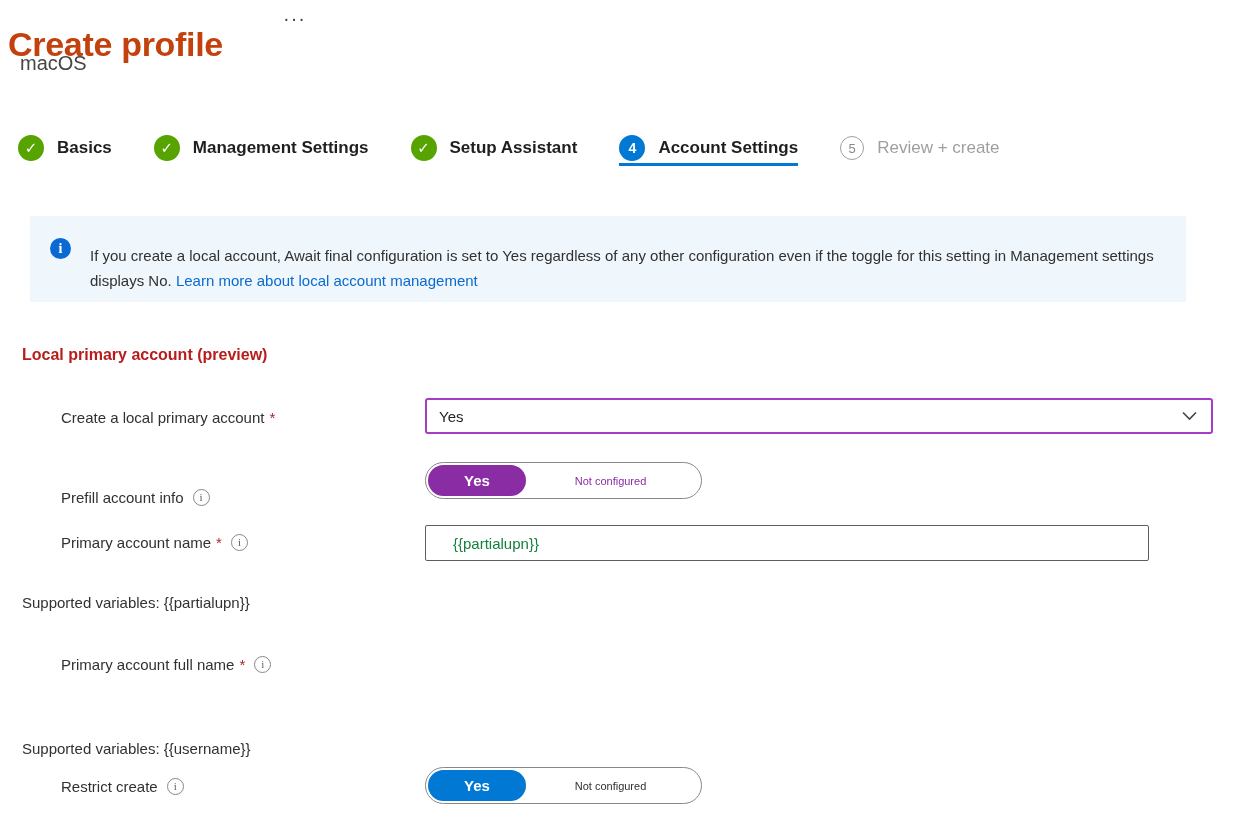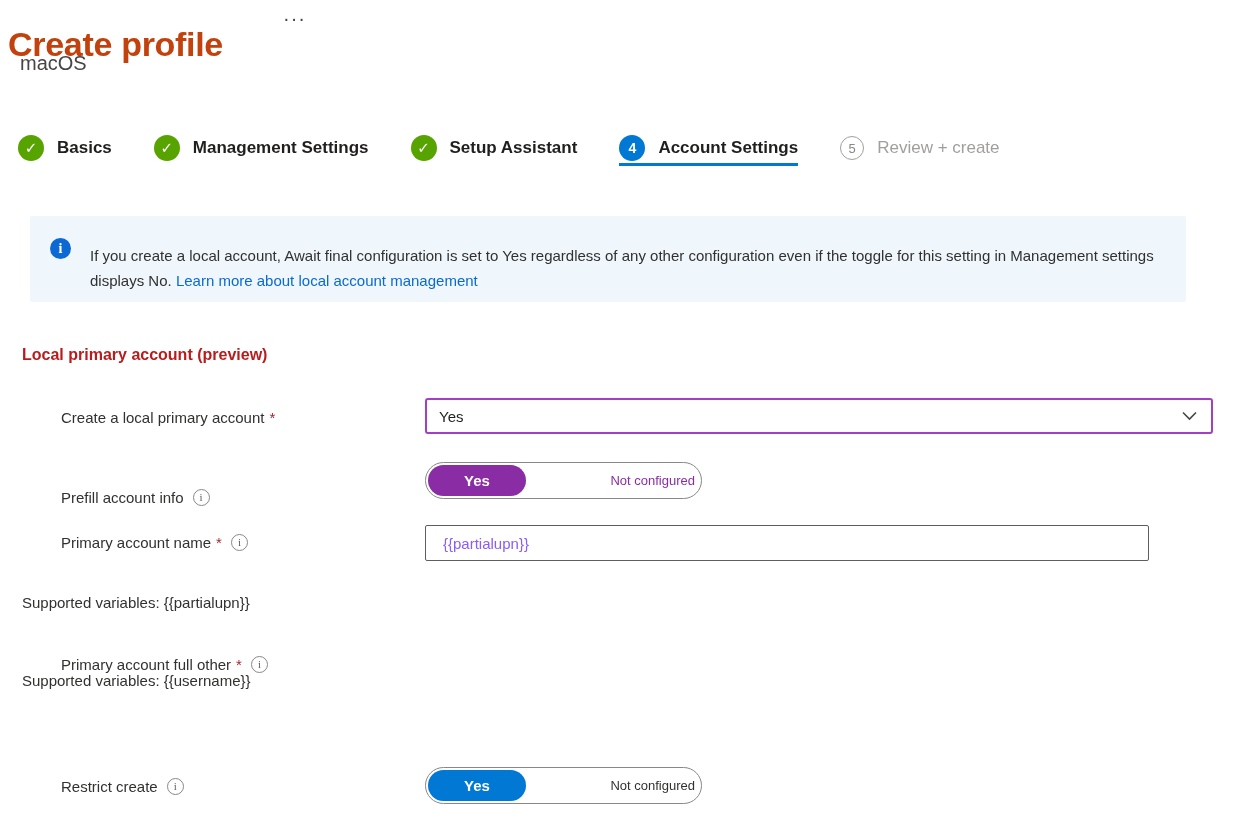--- a/index.html
+++ b/index.html
@@ -112,39 +112,39 @@
   .dropdown {
     position: absolute; left: 425px; width: 788px; height: 36px;
     border: 2px solid #a33fc4; border-radius: 3px; background: #fff;
     display: flex; align-items: center; justify-content: space-between;
     padding: 0 14px 0 12px; font-size: 15px; color: #201f1e;
     cursor: pointer;
   }
   .text-input {
     position: absolute; left: 425px; width: 724px; height: 36px;
     border: 1px solid #605e5c; border-radius: 2px; background: #fff;
-    padding: 0 17px; font-size: 15px; color: #8b5cf6;
+    padding: 0 27px; font-size: 15px; color: #15803d;
     font-family: "Liberation Sans", "DejaVu Sans", sans-serif;
     outline: none;
   }
   .toggle {
     position: absolute; left: 425px; width: 277px; height: 37px;
     border: 1px solid #8a8886; border-radius: 19px; background: #fff;
     display: flex; align-items: center; cursor: pointer;
   }
   .toggle-on {
     width: 98px; height: 31px; margin-left: 2px;
     border-radius: 16px;
     display: flex; align-items: center; justify-content: center;
     color: #fff; font-size: 15px; font-weight: 700;
   }
   .toggle.purple .toggle-on { background: #8a2da5; }
   .toggle.blue   .toggle-on { background: #0078d4; }
   .toggle-off {
-    flex: 1; text-align: right; font-size: 13px; padding-right: 6px;
+    flex: 1; text-align: center; font-size: 11px; padding-right: 6px;
   }
   .toggle.purple .toggle-off { color: #8a2da5; }
   .toggle.blue   .toggle-off { color: #323130; }
 </style>
 </head>
 <body>
 
 <div class="canvas">
 
   <h1 class="page-title">Create profile</h1>
@@ -203,25 +203,25 @@
 
   <div class="form-label" style="top:532px">
     <span>Primary account name</span>
     <span class="required">*</span>
     <span class="info-icon">i</span>
   </div>
   <input class="text-input" style="top: 525px;" value="{{partialupn}}">
   <div class="hint-text" style="top:594px">Supported variables: {{partialupn}}</div>
 
   <div class="form-label" style="top:654px">
-    <span>Primary account full other</span>
+    <span>Primary account full name</span>
     <span class="required">*</span>
     <span class="info-icon">i</span>
   </div>
-  <div class="hint-text" style="top:672px">Supported variables: {{username}}</div>
+  <div class="hint-text" style="top:740px">Supported variables: {{username}}</div>
 
   <div class="form-label" style="top:776px">
     <span>Restrict create</span>
     <span class="info-icon">i</span>
   </div>
   <div class="toggle blue" style="top:767px">
     <span class="toggle-on">Yes</span>
     <span class="toggle-off">Not configured</span>
   </div>
 

